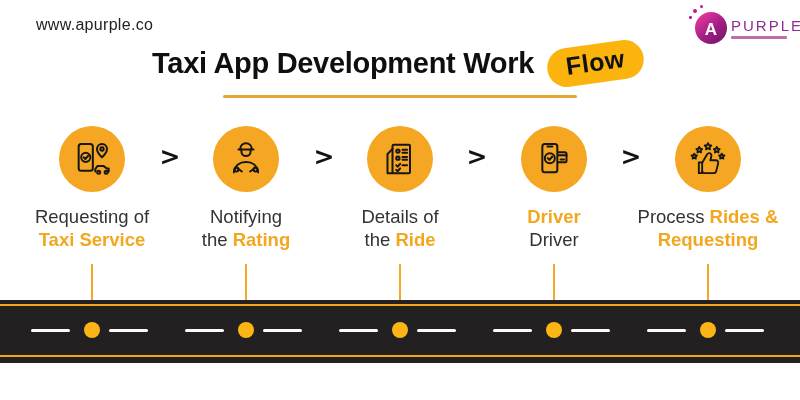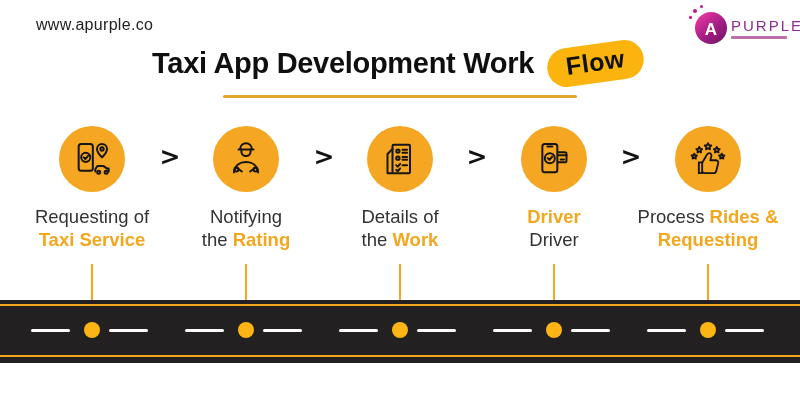--- a/index.html
+++ b/index.html
@@ -161,21 +161,21 @@
           <path d="M27 13h5.5M27 16.5h5.5"></path>
           <circle cx="21.5" cy="23" r="2"></circle>
           <path d="M27 21.5h5.5M27 25h5.5"></path>
           <path d="M19.5 31.5l1.7 1.7 3-3.4"></path>
           <path d="M27 31.5h5.5"></path>
           <path d="M19.5 37l1.7 1.7 3-3.4"></path>
         </svg>
       </div>
       <div class="step-label">
         <div><span class="plain">Details of</span><span class="accent"></span></div>
-        <div><span class="plain">the </span><span class="accent">Work</span></div>
+        <div><span class="plain">the </span><span class="accent">Ride</span></div>
       </div>
     </div>
 
     <div class="step">
       <div class="icon-circle">
         <svg width="40" height="40" viewBox="0 0 48 48" fill="none" stroke="#161616" stroke-width="2.4" stroke-linecap="round" stroke-linejoin="round">
           <path d="M29 16h8a2 2 0 0 1 2 2v8a2 2 0 0 1-2 2h-8"></path>
           <path d="M29 19.5h10"></path>
           <path d="M32 24.5h4"></path>
           <rect x="10" y="6" width="18" height="34" rx="3"></rect>

